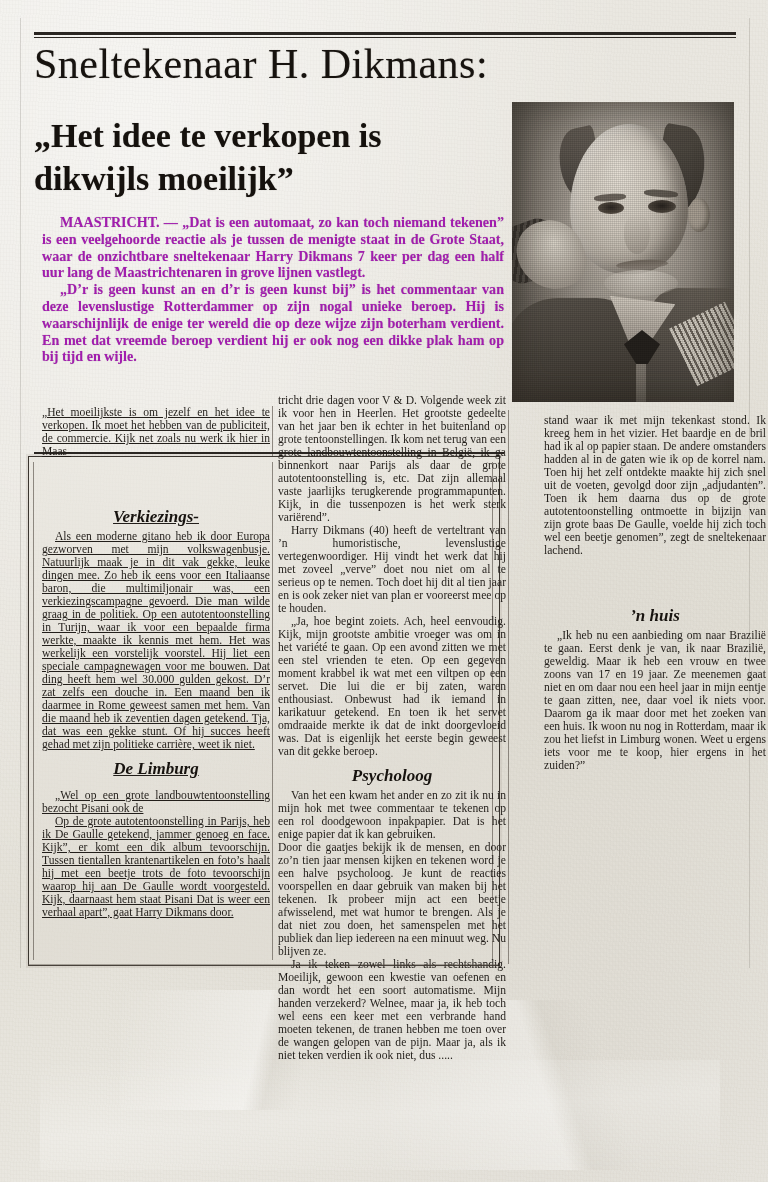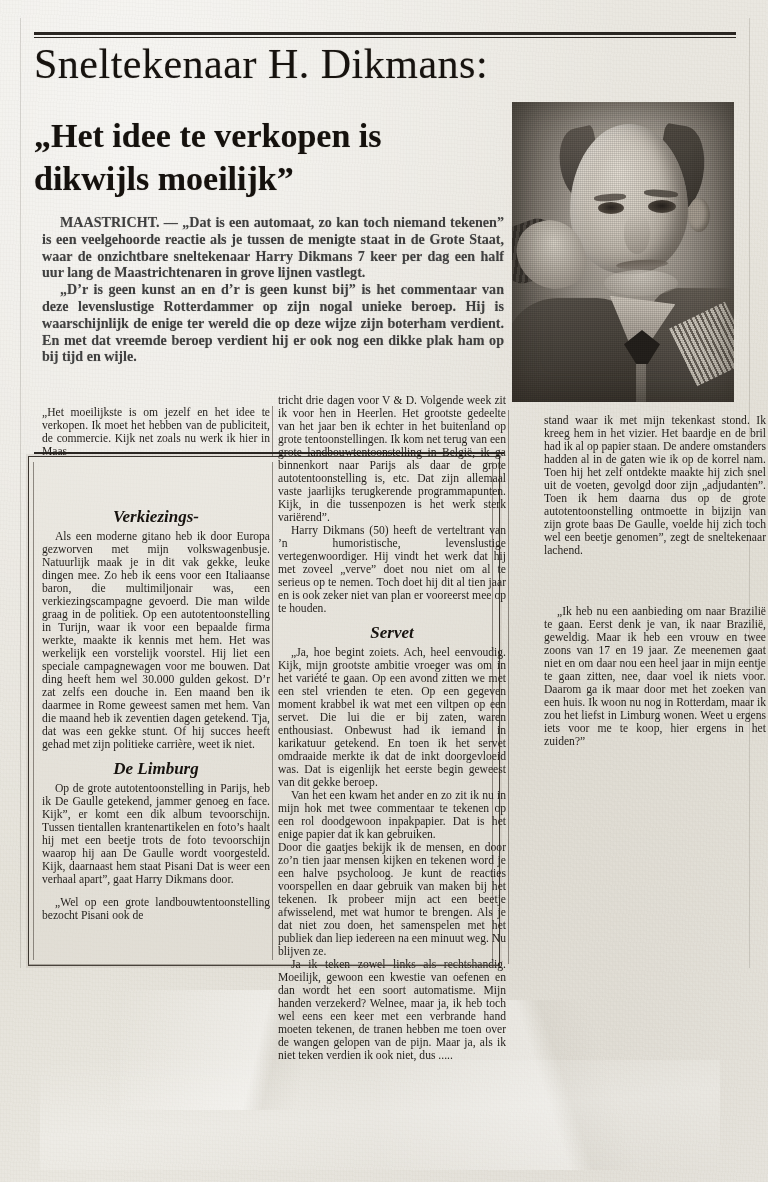--- a/index.html
+++ b/index.html
@@ -116,36 +116,36 @@
       repeating-linear-gradient(0deg, rgba(0,0,0,.14) 0 1px, rgba(0,0,0,0) 1px 2px),
       repeating-linear-gradient(90deg, rgba(0,0,0,.10) 0 1px, rgba(0,0,0,0) 1px 2px);
     mix-blend-mode:multiply;opacity:.75;
   }
   #photo .vig{position:absolute;inset:0;box-shadow:inset 0 0 34px rgba(40,36,30,.55);}
 
   
   #lead{
     position:absolute;left:22px;top:196px;width:462px;
     font-weight:700;font-size:14.1px;line-height:16.8px;
-    text-align:justify;color:#404040;
+    text-align:justify;color:#a21caf;
     text-shadow:0 0 1px rgba(40,34,28,.25);
   }
   #lead p{margin:0;text-indent:18px;}
 
   
   .col{position:absolute;font-size:11.6px;line-height:13.0px;text-align:justify;color:#221e1a;}
   .col p{margin:0;text-indent:13px;}
   .col p.noind{text-indent:0;}
   .sec-h{
     font-style:italic;font-weight:700;font-size:17px;line-height:20px;
     text-align:center;text-indent:0;margin:8px 0 3px;color:#17130f;
   }
   .sec-h.two{line-height:21px;margin-top:48px;}
 
-  #col-a{left:22px;top:388px;width:228px;}
+  #col-a{left:22px;top:388px;width:228px;text-decoration:underline;}
   #col-b{left:258px;top:376px;width:228px;}
   #col-c{left:524px;top:396px;width:222px;}
 
   
   .vrule{position:absolute;width:1px;background:#6d675f;opacity:.75;}
 
   
   #inner-box{
     position:absolute;left:8px;top:438px;width:470px;height:508px;
     border:1px solid #3a352f;
@@ -220,40 +220,41 @@
     <p class="noind">„Het moeilijkste is om jezelf en het idee te verkopen. Ik moet het hebben van de publiciteit, de commercie. Kijk net zoals nu werk ik hier in Maas-</p>
 
     <div class="sec-h two">
       <div>Verkiezings-</div>
     </div>
 
     <p>Als een moderne gitano heb ik door Europa gezworven met mijn volkswagenbusje. Natuurlijk maak je in dit vak gekke, leuke dingen mee. Zo heb ik eens voor een Italiaanse baron, die multimiljonair was, een verkiezingscampagne gevoerd. Die man wilde graag in de politiek. Op een autotentoonstelling in Turijn, waar ik voor een bepaalde firma werkte, maakte ik kennis met hem. Het was werkelijk een vorstelijk voorstel. Hij liet een speciale campagnewagen voor me bouwen. Dat ding heeft hem wel 30.000 gulden gekost. D’r zat zelfs een douche in. Een maand ben ik daarmee in Rome geweest samen met hem. Van die maand heb ik zeventien dagen getekend. Tja, dat was een gekke stunt. Of hij succes heeft gehad met zijn politieke carrière, weet ik niet.</p>
 
     <div class="sec-h">De Limburg</div>
 
+    <p style="margin-top:10px;">„Wel op een grote landbouwtentoonstelling bezocht Pisani ook de</p>
     <p>Op de grote autotentoonstelling in Parijs, heb ik De Gaulle getekend, jammer genoeg en face. Kijk”, er komt een dik album tevoorschijn. Tussen tientallen krantenartikelen en foto’s haalt hij met een beetje trots de foto tevoorschijn waarop hij aan De Gaulle wordt voorgesteld. Kijk, daarnaast hem staat Pisani Dat is weer een verhaal apart”, gaat Harry Dikmans door.</p>
-    <p style="margin-top:10px;">„Wel op een grote landbouwtentoonstelling bezocht Pisani ook de</p>
   </div>
 
   <div class="col" id="col-b">
     <p class="noind">tricht drie dagen voor V &amp; D. Volgende week zit ik voor hen in Heerlen. Het grootste gedeelte van het jaar ben ik echter in het buitenland op grote tentoonstellingen. Ik kom net terug van een grote landbouwtentoonstelling in België, ik ga binnenkort naar Parijs als daar de grote autotentoonstelling is, etc. Dat zijn allemaal vaste jaarlijks terugkerende programmapunten. Kijk, in die tussenpozen is het werk sterk variërend”.</p>
-    <p>Harry Dikmans (50) heeft de verteltrant van ’n humoristische, levenslustige vertegenwoordiger. Hij vindt het werk dat hij met zoveel „verve” doet nou niet om al te serieus op te nemen. Toch doet hij dit al tien jaar en is ook zeker niet van plan er vooreerst mee op te houden.</p>
-
-    <div class="sec-h">Servet</div>
+    <p>Harry Dikmans (40) heeft de verteltrant van ’n humoristische, levenslustige vertegenwoordiger. Hij vindt het werk dat hij met zoveel „verve” doet nou niet om al te serieus op te nemen. Toch doet hij dit al tien jaar en is ook zeker niet van plan er vooreerst mee op te houden.</p>
+
     <p>„Ja, hoe begint zoiets. Ach, heel eenvoudig. Kijk, mijn grootste ambitie vroeger was om in het variété te gaan. Op een avond zitten we met een stel vrienden te eten. Op een gegeven moment krabbel ik wat met een viltpen op een servet. Die lui die er bij zaten, waren enthousiast. Onbewust had ik iemand in karikatuur getekend. En toen ik het servet omdraaide merkte ik dat de inkt doorgevloeid was. Dat is eigenlijk het eerste begin geweest van dit gekke beroep.</p>
 
+    <div class="sec-h">Psycholoog</div>
     <p>Van het een kwam het ander en zo zit ik nu in mijn hok met twee commentaar te tekenen op een rol doodgewoon inpakpapier. Dat is het enige papier dat ik kan gebruiken.</p>
     <p class="noind">Door die gaatjes bekijk ik de mensen, en door zo’n tien jaar mensen kijken en tekenen word je een halve psycholoog. Je kunt de reacties voorspellen en daar gebruik van maken bij het tekenen. Ik probeer mijn act een beetje afwisselend, met wat humor te brengen. Als je dat niet zou doen, het samenspelen met het publiek dan liep iedereen na een minuut weg. Nu blijven ze.</p>
     <p>Ja ik teken zowel links als rechtshandig. Moeilijk, gewoon een kwestie van oefenen en dan wordt het een soort automatisme. Mijn handen verzekerd? Welnee, maar ja, ik heb toch wel eens een keer met een verbrande hand moeten tekenen, de tranen hebben me toen over de wangen gelopen van de pijn. Maar ja, als ik niet teken verdien ik ook niet, dus .....</p>
   </div>
 
   <div class="col" id="col-c">
     <p class="noind">stand waar ik met mijn tekenkast stond. Ik kreeg hem in het vizier. Het baardje en de bril had ik al op papier staan. De andere omstanders hadden al in de gaten wie ik op de korrel nam. Toen hij het zelf ontdekte maakte hij zich snel uit de voeten, gevolgd door zijn „adjudanten”. Toen ik hem daarna dus op de grote autotentoonstelling ontmoette in bijzijn van zijn grote baas De Gaulle, voelde hij zich toch wel een beetje genomen”, zegt de sneltekenaar lachend.</p>
 
     <div class="sec-h two">
+      <div>’n huis</div>
     </div>
 
     <p>„Ik heb nu een aanbieding om naar Brazilië te gaan. Eerst denk je van, ik naar Brazilië, geweldig. Maar ik heb een vrouw en twee zoons van 17 en 19 jaar. Ze meenemen gaat niet en om daar nou een heel jaar in mijn eentje te gaan zitten, nee, daar voel ik niets voor. Daarom ga ik maar door met het zoeken van een huis. Ik woon nu nog in Rotterdam, maar ik zou het liefst in Limburg wonen. Weet u ergens iets voor me te koop, hier ergens in het zuiden?”</p>
   </div>
 
   <div class="edge" style="left:0px;top:0px;width:1px;height:950px;opacity:.35;"></div>
   <div class="edge" style="left:729px;top:0px;width:1px;height:950px;opacity:.35;"></div>
   <div class="edge" style="left:8px;top:946px;width:470px;height:2px;opacity:.8;"></div>
 
 </div>

